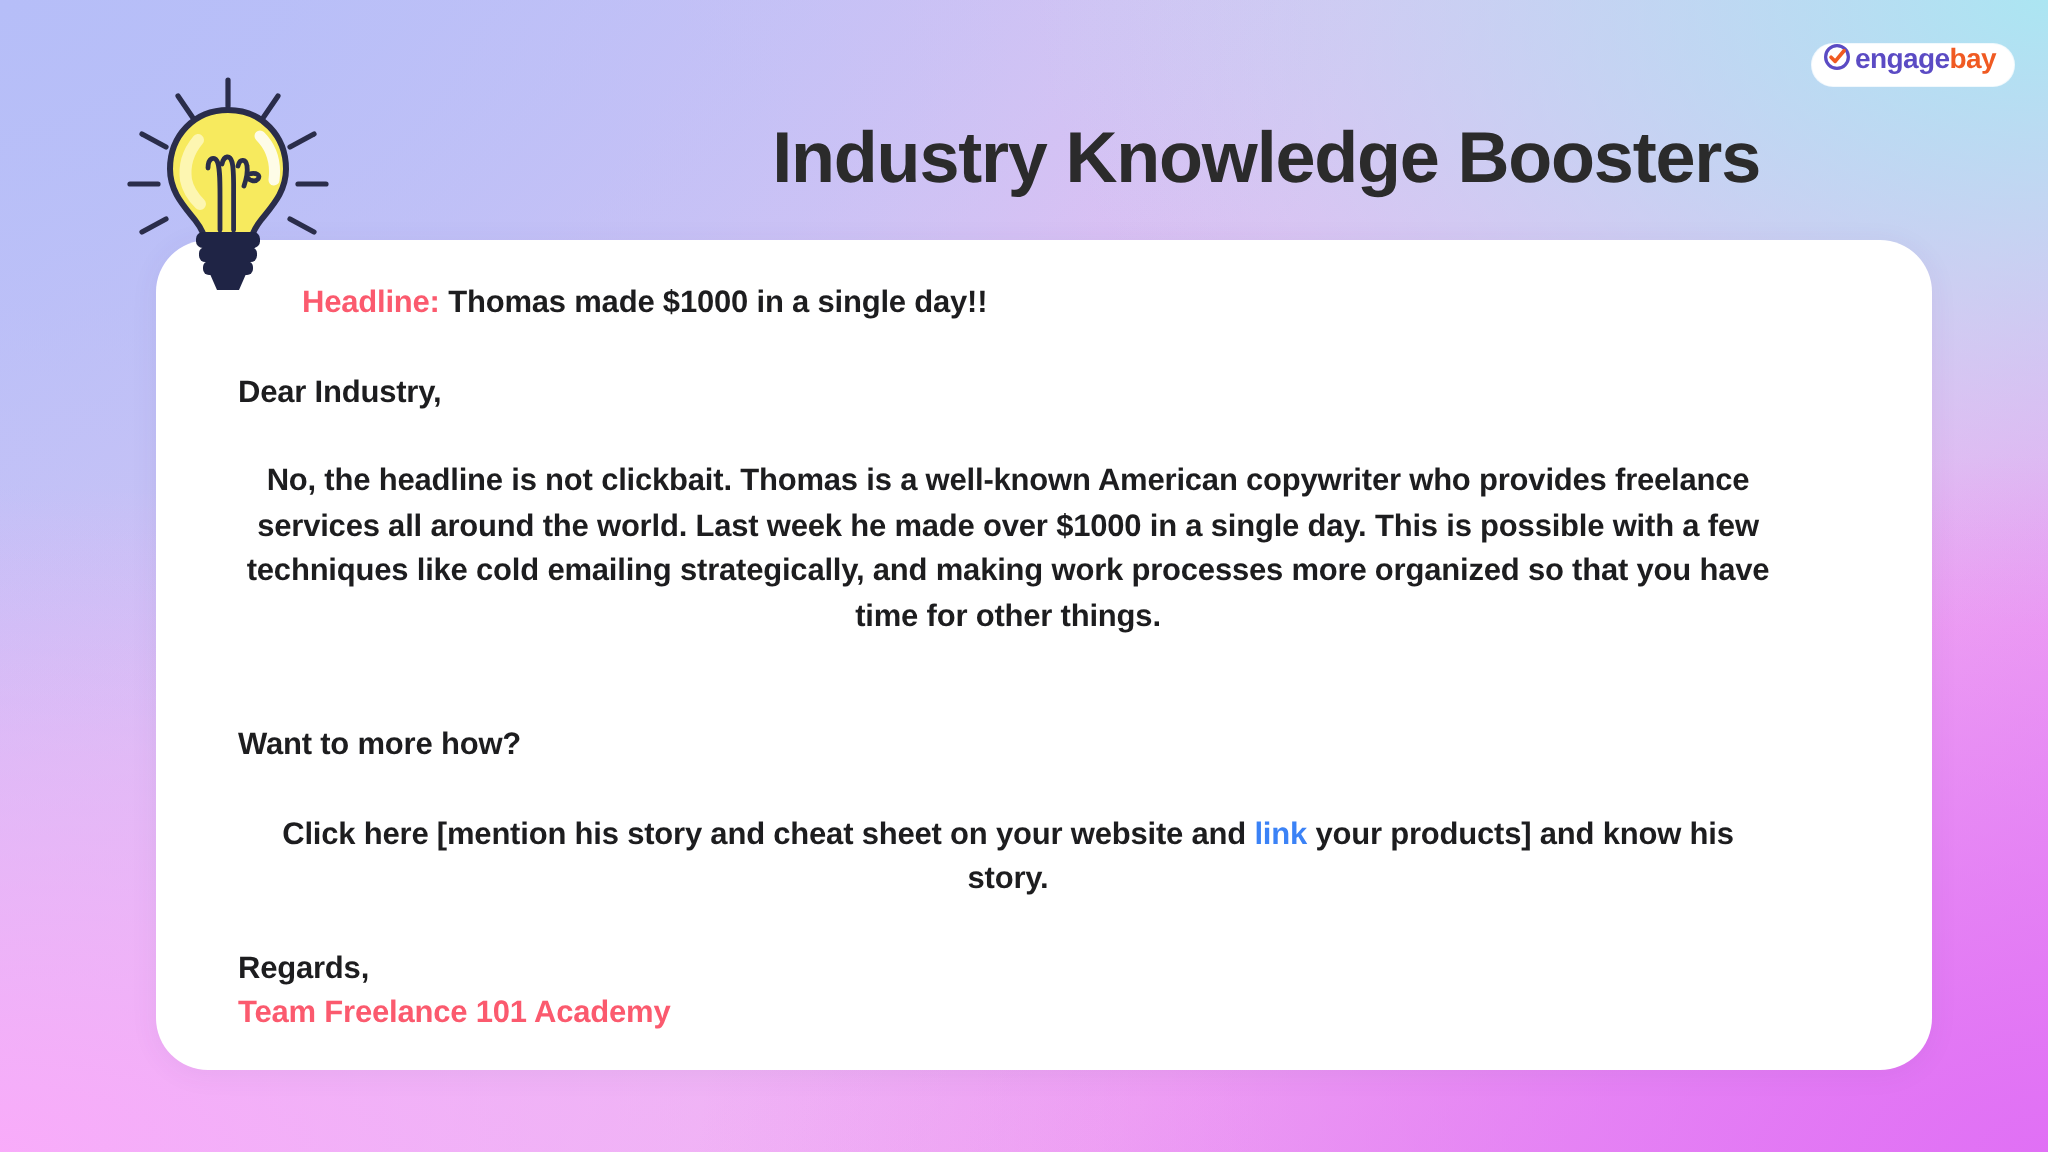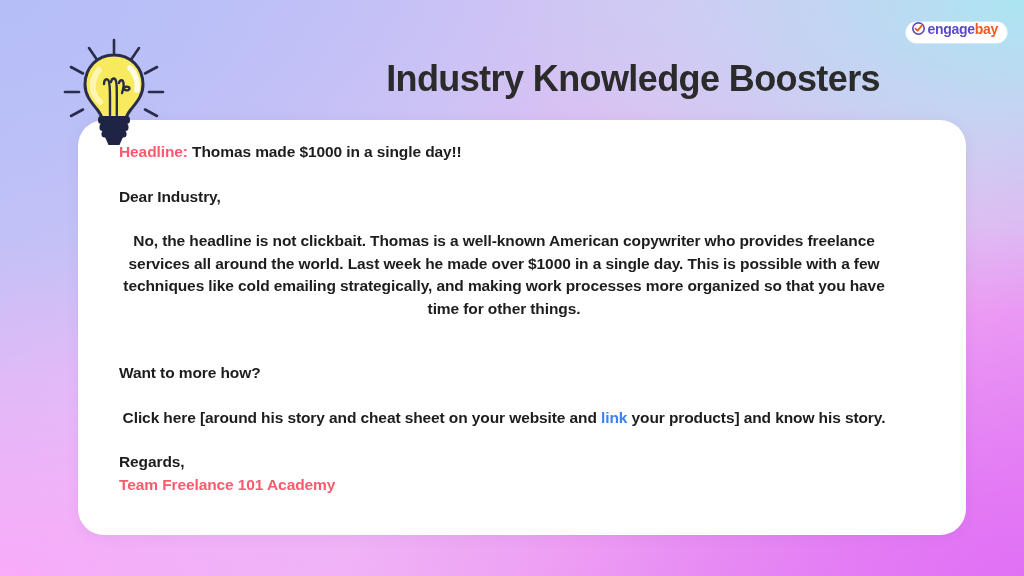--- a/index.html
+++ b/index.html
@@ -113,21 +113,21 @@
     font-size: 15.5px;
     font-weight: 700;
     line-height: 22.5px;
     letter-spacing: -0.1px;
     max-width: 770px;
     text-align: center;
   }
   .spacer-lg { height: 22px; }
   .spacer-md { height: 21px; }
 
-  .accent-pink { color: #fb5a6e; }
+  .accent-pink { color: #fb5a6e; margin-left: 32px; }
   .accent-link { color: #3b82f6; }
 
   .block { margin: 0; }
 </style>
 </head>
 <body>
 
 <div id="slide">
 
   <div class="logo">
@@ -187,21 +187,21 @@
 
       <div class="spacer-md"></div>
 
 
       <div class="spacer-md"></div>
 
       <p class="block line">Want to more how?</p>
 
       <div class="spacer-lg"></div>
 
-      <p class="block para"><span>Click here [around his story and cheat sheet on your website and </span><span class="accent-link">link</span><span> your products] and know his story.</span></p>
+      <p class="block para"><span>Click here [mention his story and cheat sheet on your website and </span><span class="accent-link">link</span><span> your products] and know his story.</span></p>
 
       <div class="spacer-lg"></div>
 
       <p class="block line">Regards,</p>
       <p class="block line accent-pink">Team Freelance 101 Academy</p>
 
     </div>
   </div>
 
 </div>

